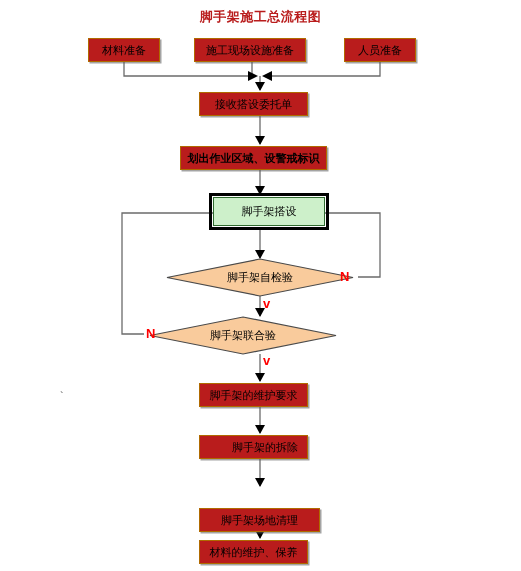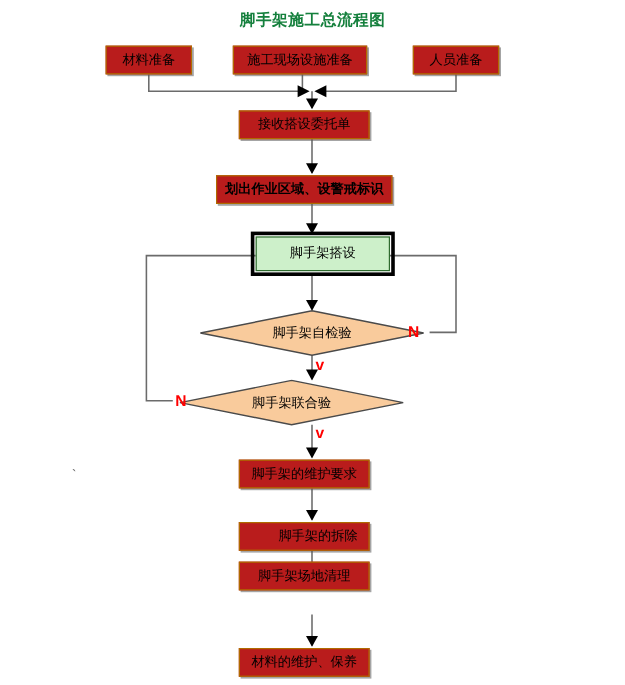--- a/index.html
+++ b/index.html
@@ -18,21 +18,21 @@
     overflow: hidden;
   }
   #title {
     position: absolute;
     left: 0;
     top: 8px;
     width: 521px;
     text-align: center;
     font-size: 13px;
     font-weight: bold;
-    color: #15803d;
+    color: #b91c1c;
     letter-spacing: 0.5px;
   }
   .node {
     position: absolute;
     box-sizing: border-box;
     display: flex;
     align-items: center;
     justify-content: center;
     font-size: 11px;
     color: #000000;
@@ -203,21 +203,21 @@
   </div>
 
   <div class="node box" style="left:199px; top:383px; width:109px; height:24px;">
     <span>脚手架的维护要求</span>
   </div>
 
   <div class="node box" style="left:199px; top:435px; width:109px; height:24px;padding-left:23px;">
     <span>脚手架的拆除</span>
   </div>
 
-  <div class="node box" style="left:199px; top:468px; width:109px; height:24px;">
+  <div class="node box" style="left:199px; top:508px; width:121px; height:24px;">
     <span>脚手架场地清理</span>
   </div>
 
   <div class="node box" style="left:199px; top:540px; width:109px; height:24px;">
     <span>材料的维护、保养</span>
   </div>
 
   <div class="edge-label" style="left:340px; top:269px;">N</div>
 
   <div class="edge-label" style="left:263px; top:296px;">v</div>

